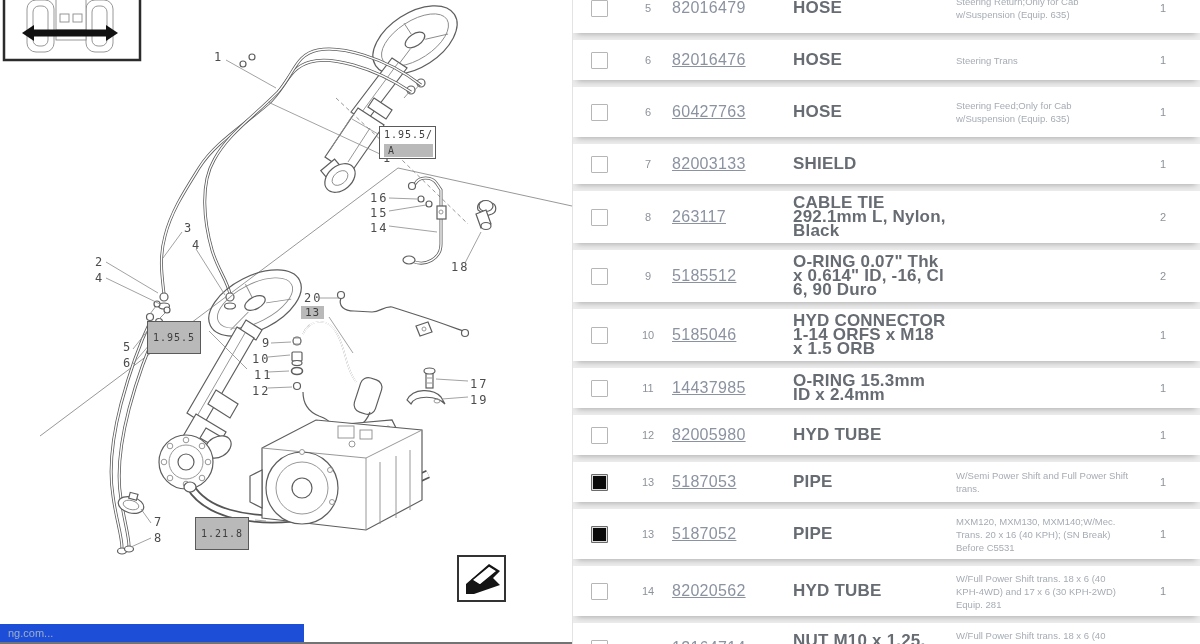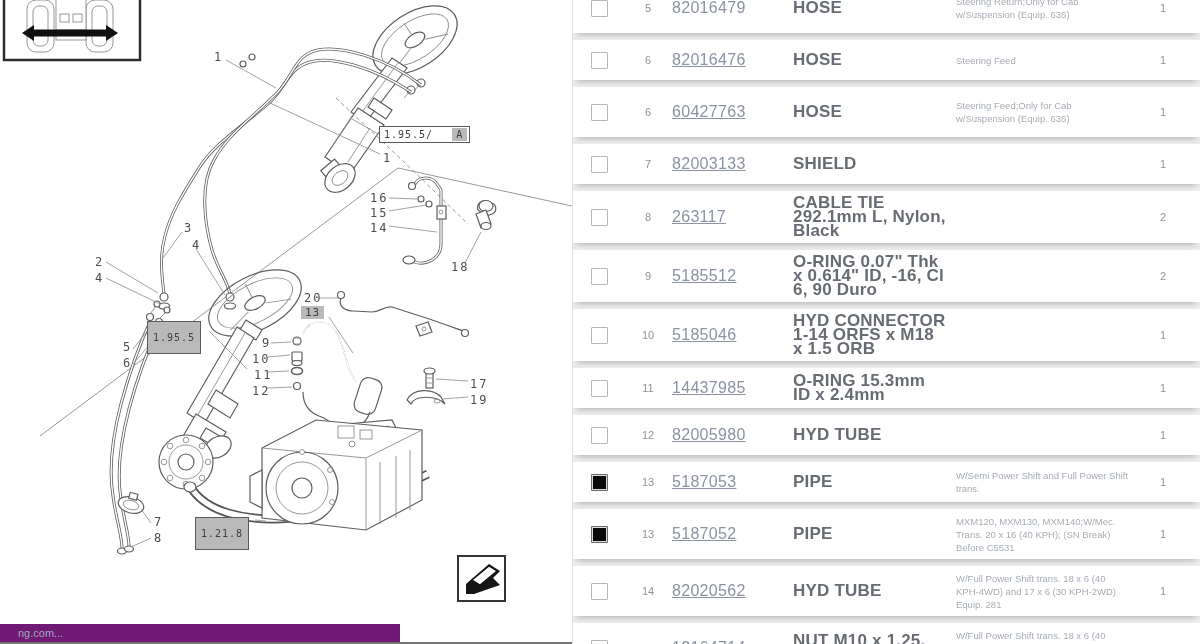--- a/index.html
+++ b/index.html
@@ -6,28 +6,28 @@
   body{width:1200px;height:644px;overflow:hidden;background:#fff;
        font-family:"Liberation Sans", sans-serif;-webkit-font-smoothing:antialiased;}
   .screen{position:relative;width:1200px;height:644px;overflow:hidden;background:#fff;}
 
   
   .diagram-pane{position:absolute;left:0;top:0;width:572px;height:644px;background:#fff;}
   .diagram-pane svg{position:absolute;left:0;top:0;}
 
   .sec-label{position:absolute;font-family:"DejaVu Sans Mono", monospace;font-size:10px;
              color:#3e3e3e;letter-spacing:1px;line-height:13px;white-space:nowrap;z-index:5;}
-  .sec-label.ref{border:1px solid #5a5a5a;background:#fff;padding:1px 2px 1px 4px;display:flex;gap:19px;}
+  .sec-label.ref{border:1px solid #5a5a5a;background:#fff;padding:1px 2px 1px 4px;display:flex;gap:3px;flex-direction:column;}
   .sec-label.ref .suffix{background:#b9b9b9;padding:0 4px;}
   .sec-label.hl{border:1px solid #5a5a5a;background:#b9b9b9;padding:9px 5px;}
   .sec-label.tag{background:#b9b9b9;padding:0 4px;font-size:11px;}
 
   .bottom-edge{position:absolute;left:0;bottom:0;width:572px;height:2px;background:#737373;z-index:8;}
-  .statusbar{position:absolute;left:0;bottom:2px;width:400px;height:18px;background:#701a75;
-             color:#9fb0c0;font-size:11px;line-height:18px;padding-left:18px;box-sizing:border-box;
+  .statusbar{position:absolute;left:0;bottom:2px;width:304px;height:18px;background:#1d4ed8;
+             color:#9fb0c0;font-size:11px;line-height:18px;padding-left:8px;box-sizing:border-box;
              z-index:9;white-space:nowrap;overflow:hidden;}
 
   
   .table-pane{position:absolute;left:572px;top:0;right:0;height:644px;background:#ececec;
               border-left:1px solid #e3e3e3;overflow:hidden;z-index:2;}
   .row{display:flex;align-items:center;background:#fff;min-height:40px;margin-bottom:7px;
        box-shadow:0 5px 6px -4px rgba(0,0,0,.28);box-sizing:border-box;padding:5px 0;}
   .row:first-child{margin-top:-17px;}
   .cell{box-sizing:border-box;}
   .c-check{width:52px;display:flex;justify-content:center;align-items:center;}
@@ -339,21 +339,21 @@
 
   <div class="row">
     <div class="cell c-check">
       <span class="checkbox"></span>
     </div>
     <div class="cell c-item">6</div>
     <div class="cell c-part">
       <span class="part-link">82016476</span>
     </div>
     <div class="cell c-desc">HOSE</div>
-    <div class="cell c-note">Steering Feed</div>
+    <div class="cell c-note">Steering Trans</div>
     <div class="cell c-qty">1</div>
   </div>
 
   <div class="row" style="min-height: 50px;">
     <div class="cell c-check">
       <span class="checkbox"></span>
     </div>
     <div class="cell c-item">6</div>
     <div class="cell c-part">
       <span class="part-link">60427763</span>

